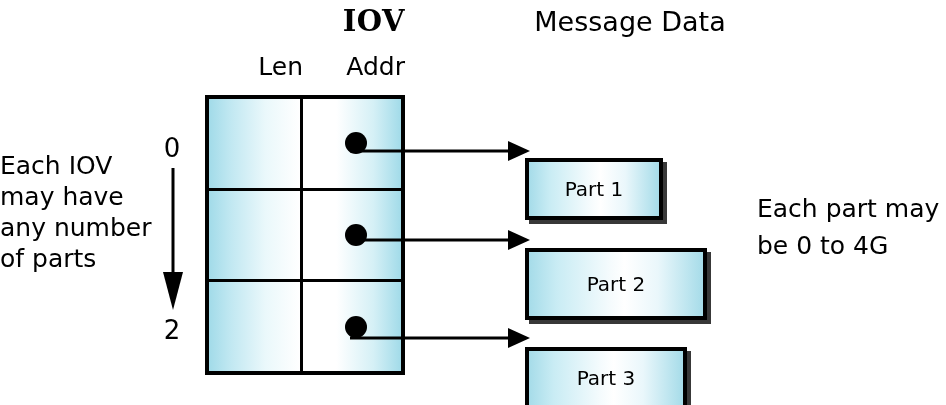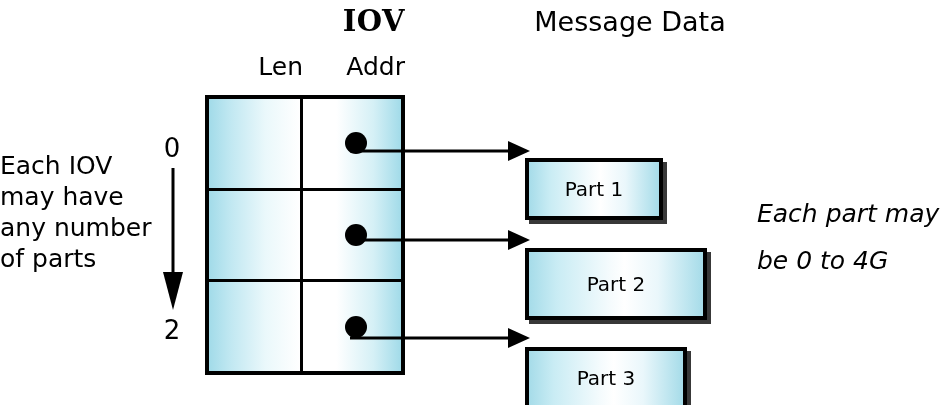--- a/index.html
+++ b/index.html
@@ -129,22 +129,21 @@
   }
 
   
   .caption-right {
     position: absolute;
     left: 757px;
     top: 190px;
     width: 185px;
     text-align: left;
     font-size: 25px;
-    line-height: 47px;
-    font-style: italic;
+    line-height: 37px;
   }
 
   
   .part-box {
     position: absolute;
     border: 4px solid #000000;
     box-sizing: border-box;
     background: linear-gradient(to right,
         #a6dce9 0%, #c9ecf4 16%, #f4fbfd 46%, #ffffff 55%,
         #eaf7fb 74%, #a6dce9 100%);

